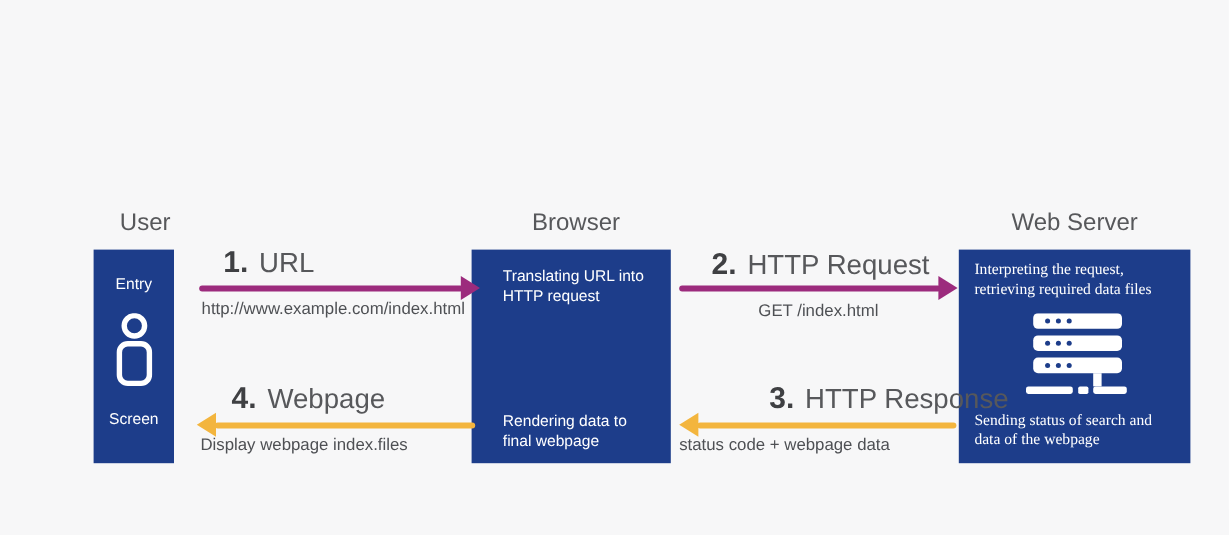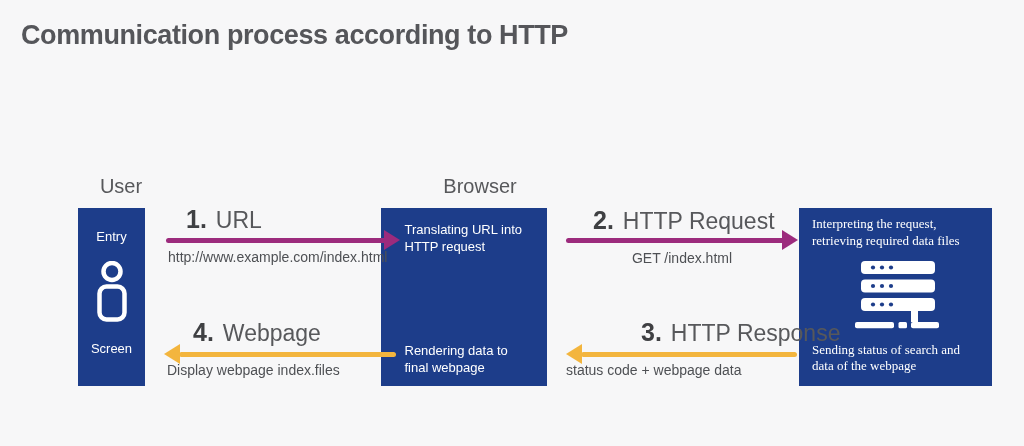--- a/index.html
+++ b/index.html
@@ -41,21 +41,21 @@
     top: 208px;
     height: 178px;
     background: var(--box-blue, #1d3d8a);
     color: var(--box-text, #ffffff);
     display: flex;
     flex-direction: column;
     align-items: center;
     justify-content: space-between;
   }
   #user-box    { left: 78px;  width: 67px;  padding: 21px 4px 28px; }
-  #browser-box { left: 381px; width: 166px; padding: 14px 12px 13px 21px; align-items: center; gap: 44px; }
+  #browser-box { left: 393px; width: 166px; padding: 14px 12px 13px 21px; align-items: flex-end; gap: 44px; }
   #server-box  { left: 799px; width: 193px; padding: 8px 10px 11px 13px;  align-items: flex-start; font-family: Liberation Serif, serif; }
 
   .node-text { font-size: 13px; line-height: 1.28; }
   #user-box .node-text { text-align: center; }
   #browser-box .node-text { max-width: 128px; }
   #server-box  .node-text { max-width: 172px; }
 
   .icon { display: block; color: var(--box-blue, #1d3d8a); }
   #browser-box .icon, #server-box .icon { align-self: center; }
 
@@ -114,24 +114,24 @@
   #a4-line { left: 179px; top: 352px; width: 217px; }
   #a4-head { left: 164px; top: 344px; }
   #a4-lbl  { left: 193px; top: 318px; }
   #a4-sub  { left: 167px; top: 362px; }
 </style>
 </head>
 <body>
 
 <div class="stage">
 
-  <h1 class="title">Communication process according to HTTP</h1>
 
   <div class="col-label" id="lbl-user">User</div>
   <div class="col-label" id="lbl-browser">Browser</div>
+  <div class="col-label" id="lbl-server">Web Server</div>
 
   <div class="box" id="user-box">
     <div class="node-text">Entry</div>
     <svg class="icon" width="34" height="66" viewBox="0 0 34 66" aria-hidden="true">
       <circle cx="17" cy="10.5" r="8.5" fill="none" stroke="#ffffff" stroke-width="4.5"></circle>
       <rect x="4.5" y="25.5" width="25" height="33" rx="7" fill="none" stroke="#ffffff" stroke-width="4.5"></rect>
     </svg>
     <div class="node-text">Screen</div>
   </div>
 

